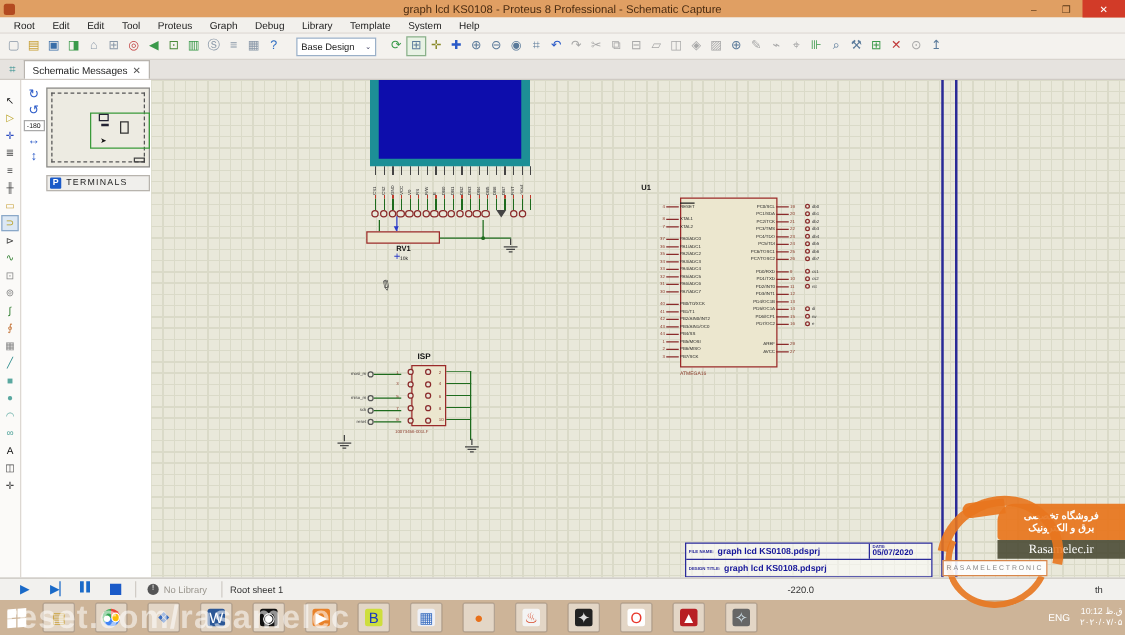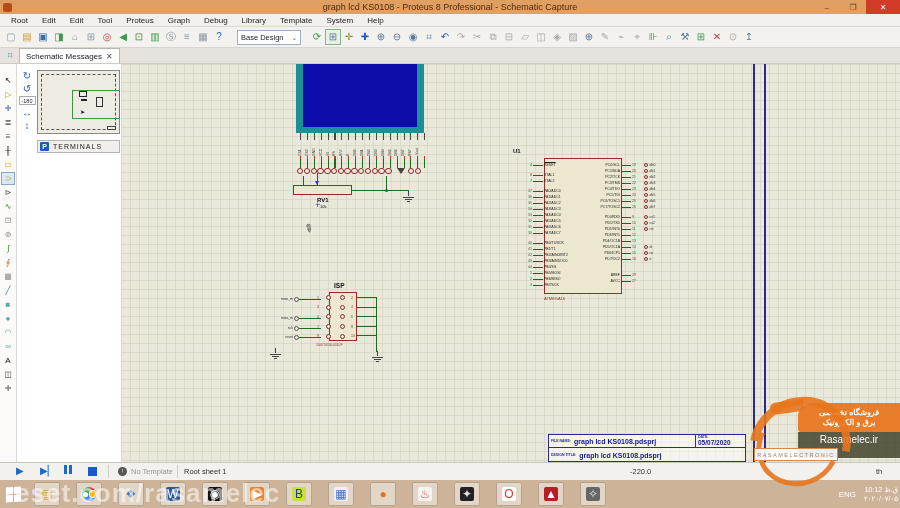--- a/index.html
+++ b/index.html
@@ -172,21 +172,21 @@
   .tray{position:absolute;right:2px;top:0;height:28px;display:flex;align-items:center;gap:8px;color:#fff;}
   .tray-lang{font-size:8px;}
   .tray-time{font-size:7px;text-align:right;line-height:1.3;}
 
   
   .watermark{position:absolute;left:4px;top:478px;font-size:26px;font-weight:bold;letter-spacing:1px;color:rgba(255,255,255,0.55);z-index:60;white-space:nowrap;}
   .branding{position:absolute;inset:0;pointer-events:none;z-index:55;}
   .banner{position:absolute;right:0;top:403px;width:102px;height:29px;background:#e8761e;border-radius:14px 0 0 3px;opacity:0.93;display:flex;flex-direction:column;justify-content:center;}
   .banner-tail{position:absolute;right:96px;top:401px;width:34px;height:12px;background:#e8761e;border-radius:8px 2px 0 10px;transform:rotate(-8deg);opacity:0.93;}
   .banner div{font-size:8px;font-weight:bold;color:#fff;text-align:center;direction:rtl;line-height:1.25;}
-  .site{position:absolute;right:0;top:432px;width:102px;height:26px;background:rgba(66,66,44,0.85);color:#fff;font-size:10px;text-align:center;line-height:15px;}
+  .site{position:absolute;right:0;top:432px;width:102px;height:15px;background:rgba(66,66,44,0.85);color:#fff;font-size:10px;text-align:center;line-height:15px;font-family:Liberation Serif, serif;}
   .arc1{position:absolute;left:748px;top:398px;width:104px;height:96px;border:8px solid transparent;border-top-color:#e8761e;border-right-color:#e8761e;border-radius:50%;transform:rotate(-35deg);opacity:0.9;}
   .arc2{position:absolute;left:756px;top:408px;width:84px;height:78px;border:5px solid transparent;border-bottom-color:#e8761e;border-left-color:#e8761e;border-radius:50%;transform:rotate(-20deg);opacity:0.9;}
   .logobox{position:absolute;left:754px;top:448px;width:84px;height:13px;background:rgba(255,255,255,0.9);border:1px solid #d8864a;display:flex;align-items:center;justify-content:center;}
   .logobox span{font-size:5.5px;letter-spacing:1.5px;color:#888;}
 </style>
 </head>
 <body>
 
 <div class="screen">
 
@@ -766,21 +766,21 @@
   <div class="statusbar">
     <span class="sb-btn" style="left:16px">▶</span>
     <span class="sb-btn" style="left:40px">▶▏</span>
     <span class="sb-btn sb-pause" style="left:64px">
         <i></i>
         <i></i>
       </span>
     <span class="sb-btn sb-stop" style="left:88px"></span>
     <span class="sb-sep" style="left:108px"></span>
     <span class="sb-msg-icon">!</span>
-    <span class="sb-msg">No Template</span>
+    <span class="sb-msg">No Library</span>
     <span class="sb-sep" style="left:177px"></span>
     <span class="sb-sheet">Root sheet 1</span>
     <span class="sb-x">-220.0</span>
     <span class="sb-y">-480.0</span>
     <span class="sb-units">th</span>
   </div>
 
   <div class="taskbar">
     <div class="startbtn">
       <span class="winlogo">

